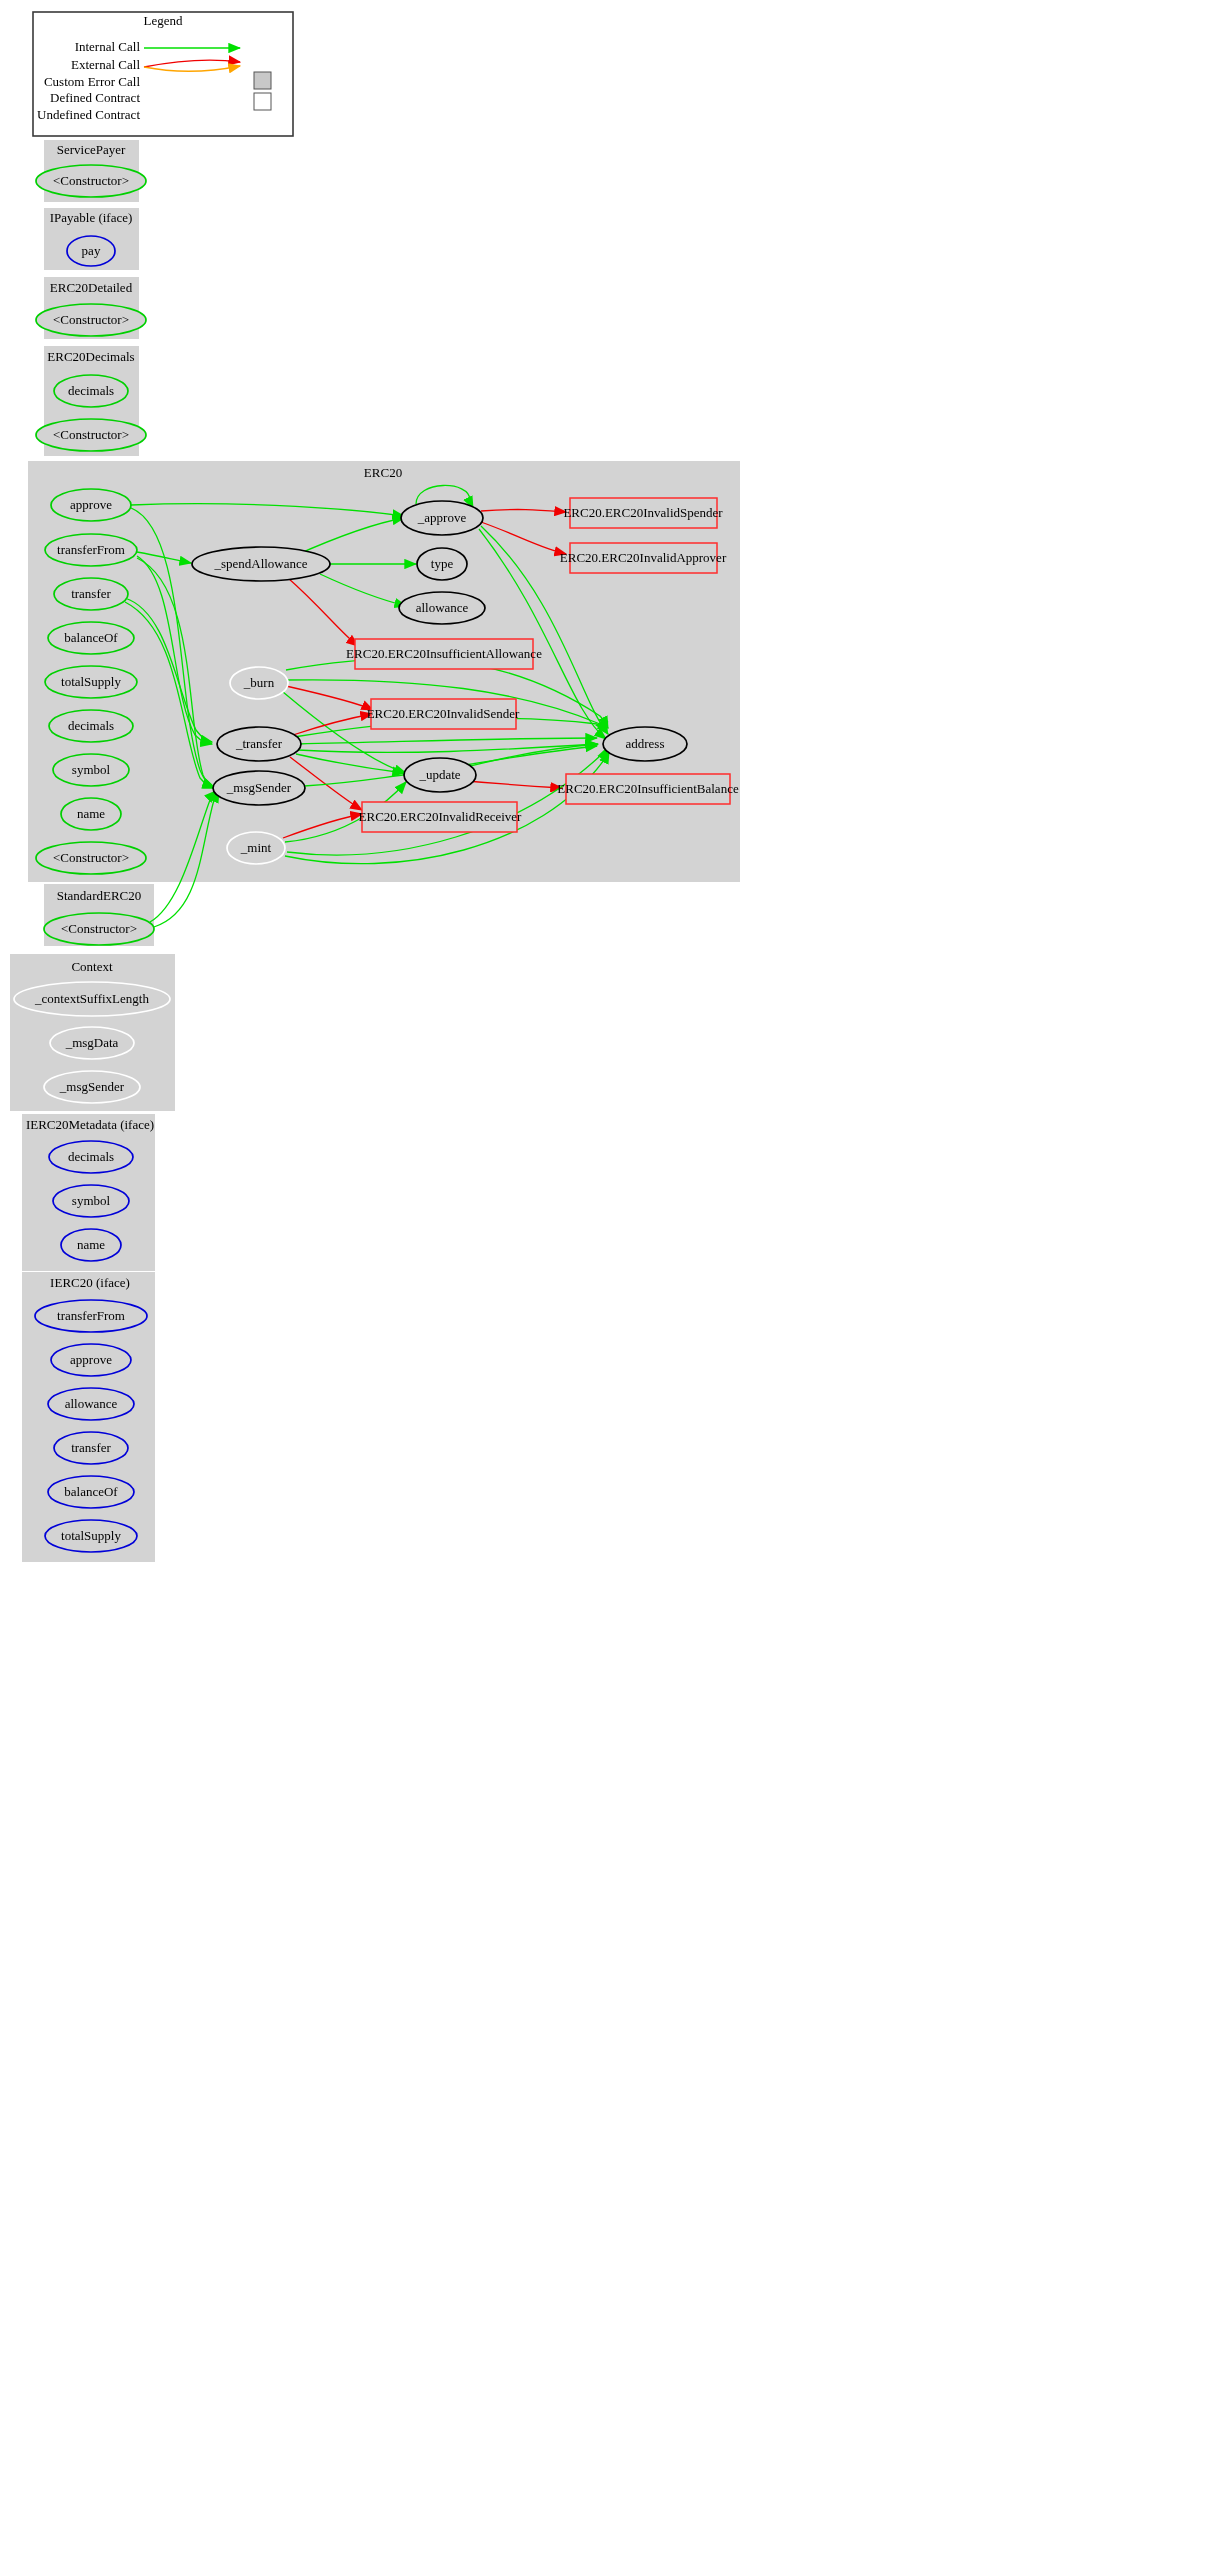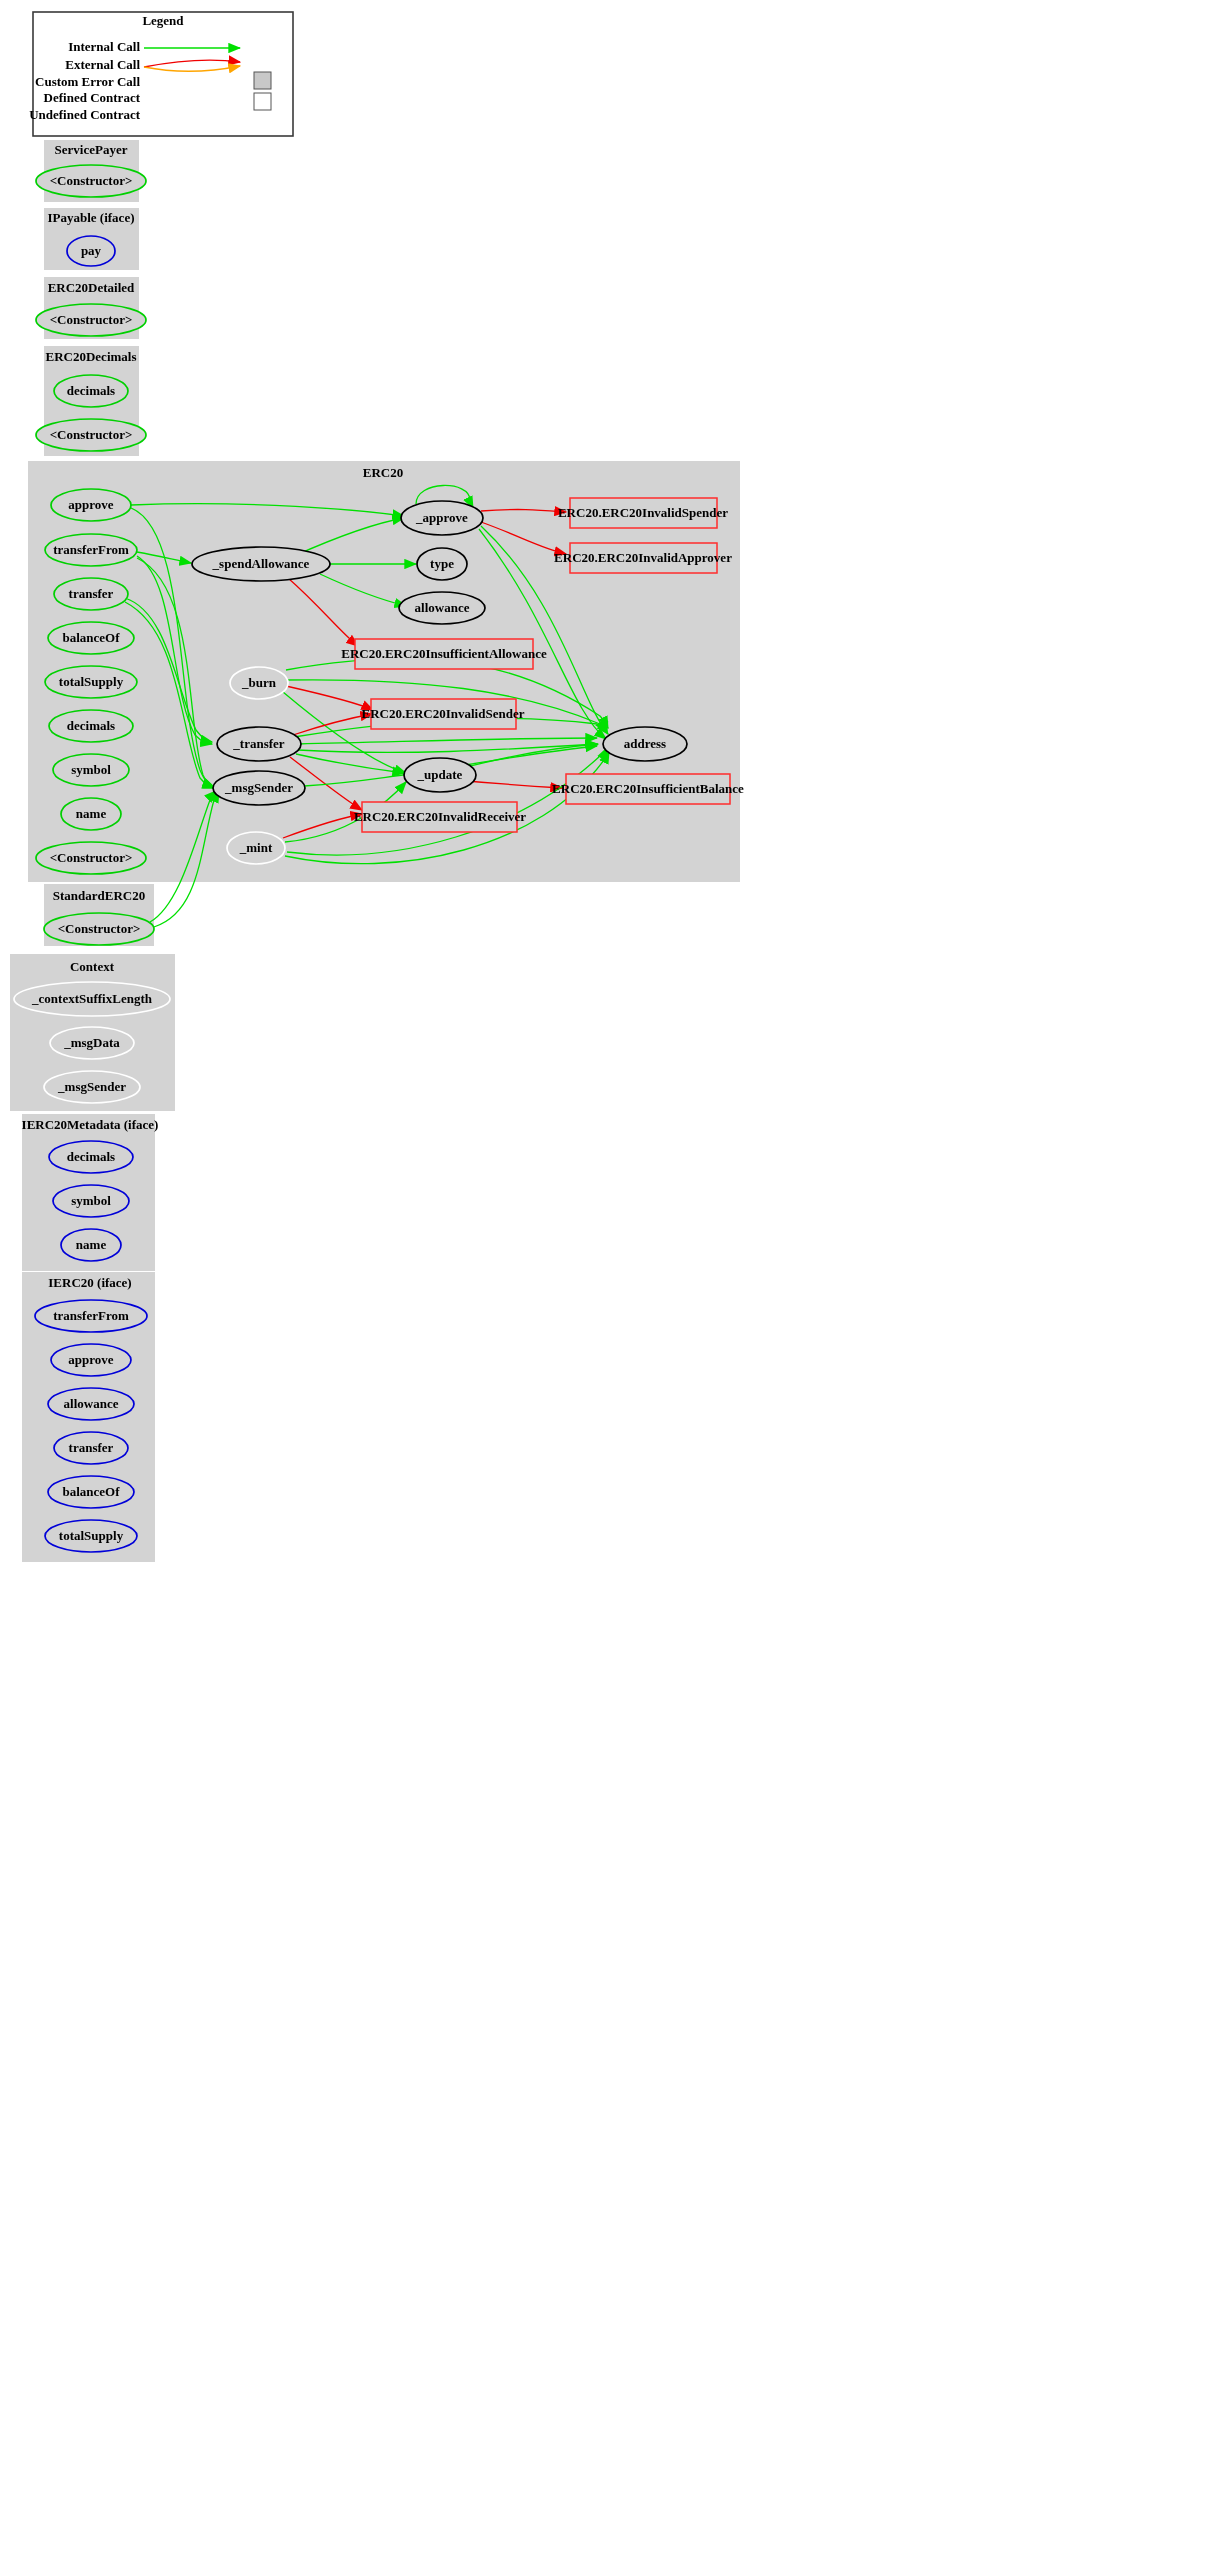--- a/index.html
+++ b/index.html
@@ -1,18 +1,18 @@
 <!DOCTYPE html>
 <html><head>
 <meta charset="utf-8">
 <title>Solidity Call Graph</title>
 <style>
   html,body{margin:0;padding:0;background:#ffffff;}
   body{font-family:"Liberation Serif", serif;}
-  #canvas{position:relative;width:1214px;height:2549px;background:#fff;overflow:hidden;font-weight:bold;}
+  #canvas{position:relative;width:1214px;height:2549px;background:#fff;overflow:hidden;}
   svg.graph{position:absolute;left:0;top:0;width:1214px;height:2549px;}
   text{font-family:"Liberation Serif", serif; fill:#000; }
   .cluster-rect{fill:#d3d3d3;stroke:none;}
   .cluster-label{font-size:13px;text-anchor:middle;dominant-baseline:middle;}
   .node-label{font-size:13px;text-anchor:middle;dominant-baseline:middle;}
   .err-label{font-size:13px;text-anchor:middle;dominant-baseline:middle;}
   .legend-box{fill:#ffffff;stroke:#3a3a3a;stroke-width:1.6;}
   .legend-title{font-size:13px;text-anchor:middle;dominant-baseline:middle;}
   .legend-item{font-size:13px;text-anchor:end;dominant-baseline:middle;}
   ellipse{fill:#d3d3d3;}

